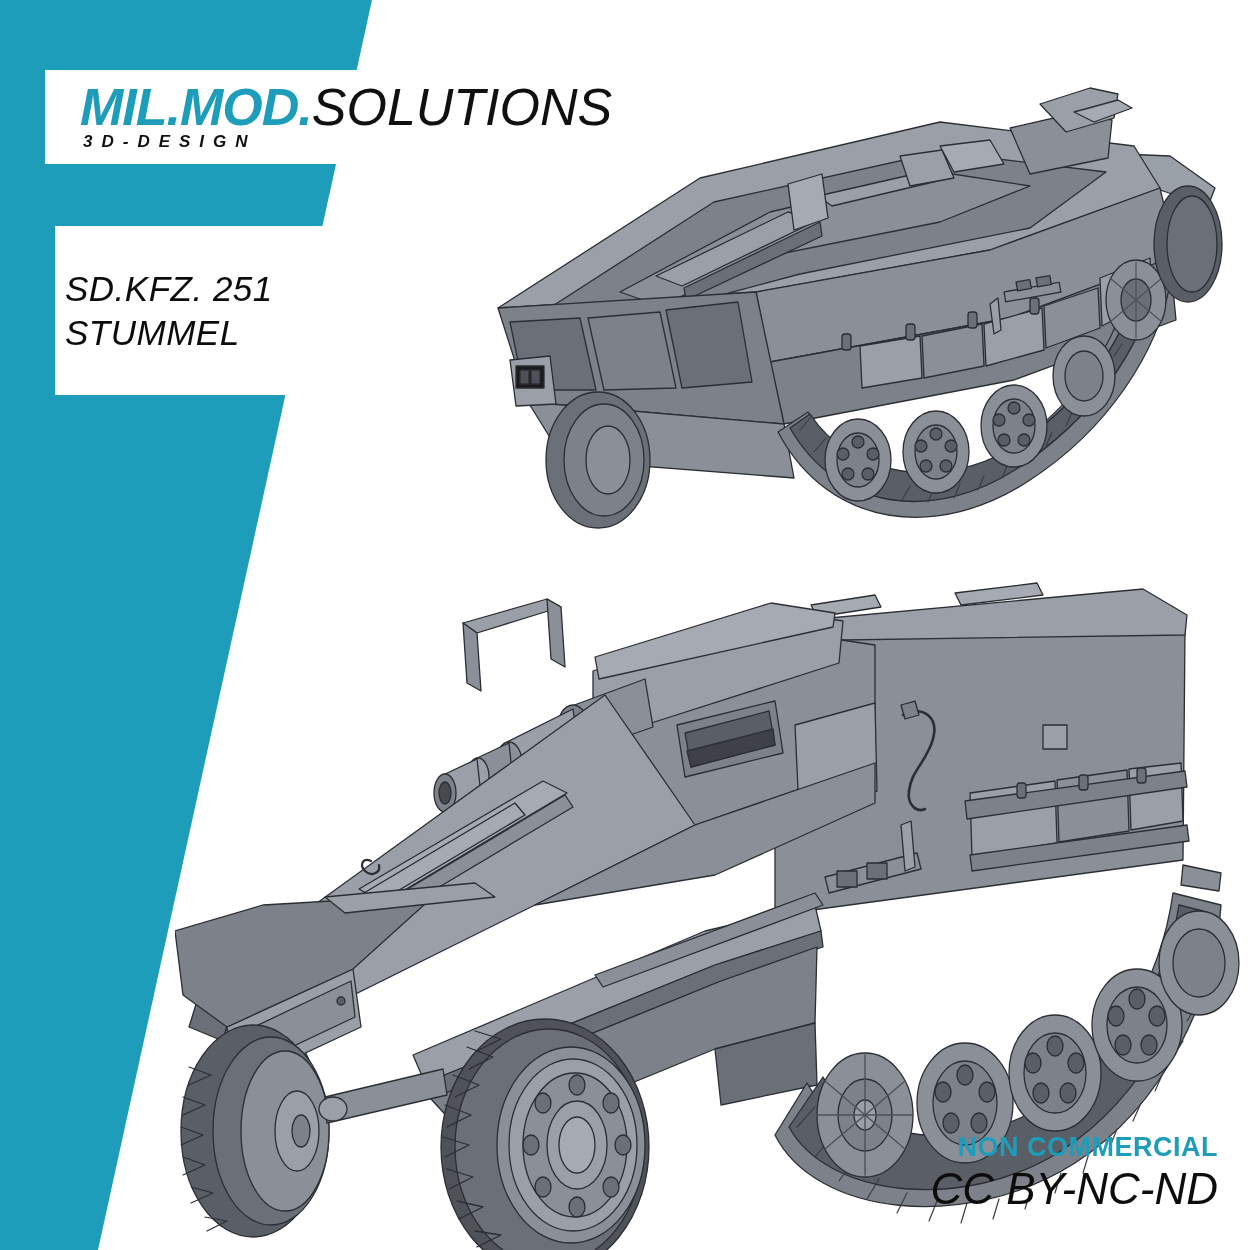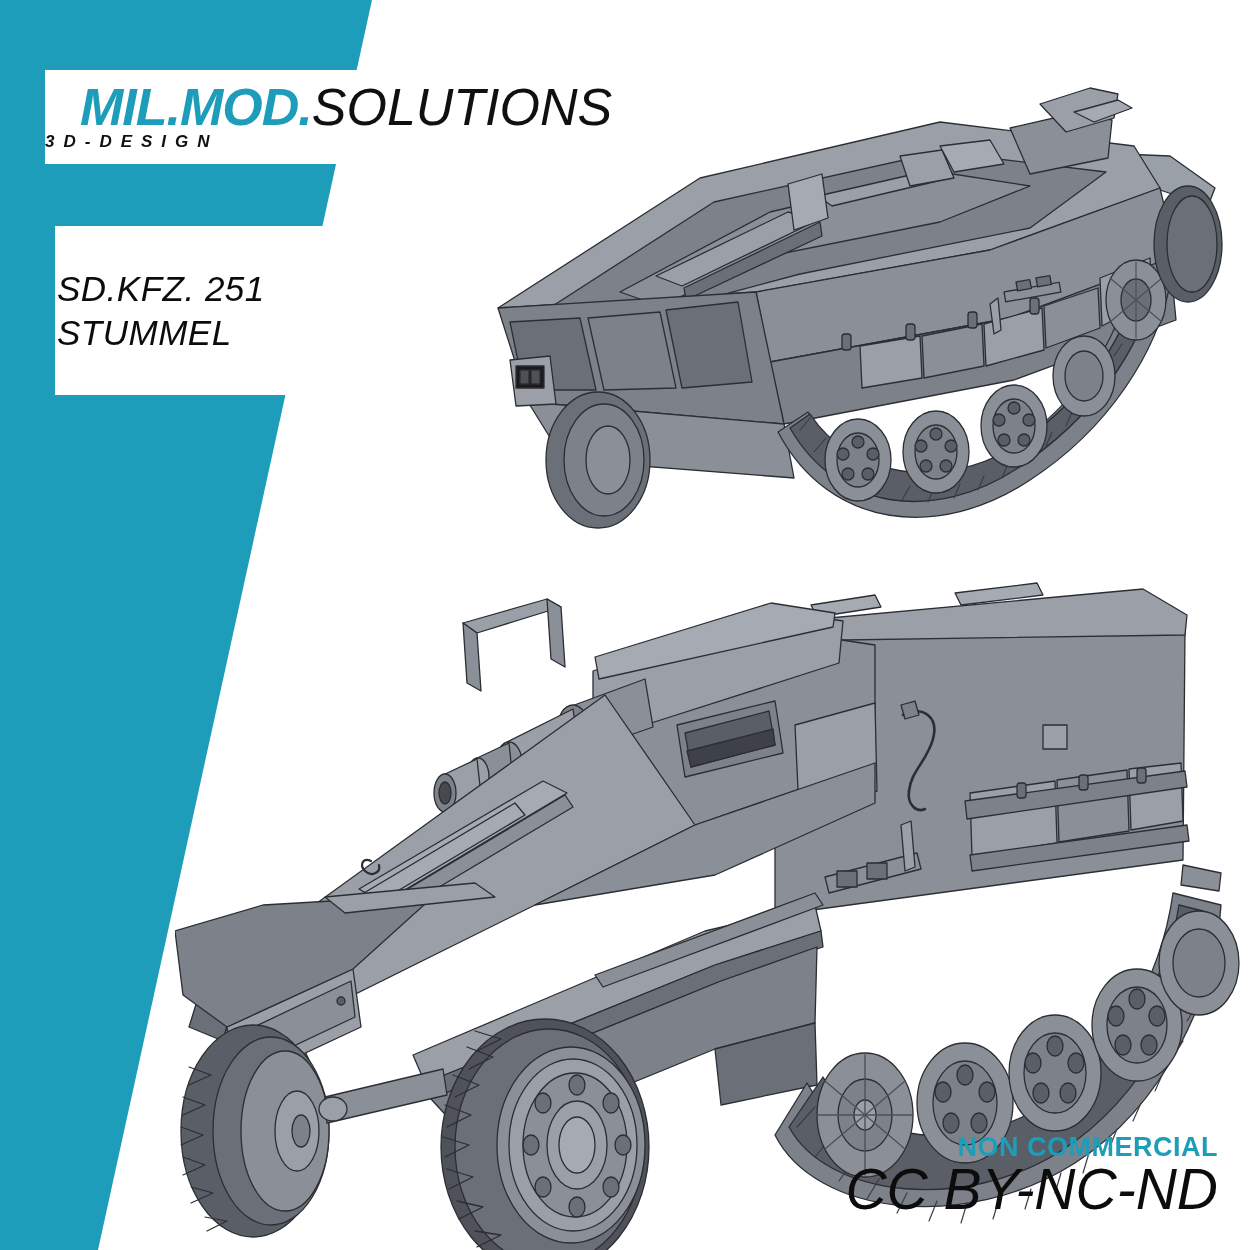--- a/index.html
+++ b/index.html
@@ -23,44 +23,44 @@
   }
   .logo-line{
     font-size:52px;font-weight:bold;font-style:italic;
     letter-spacing:-1px;line-height:48px;
     white-space:nowrap;padding-left:35px;
   }
   .logo-a{color:#1d9dba;}
   .logo-b{color:#101010;font-weight:normal;font-style:italic;letter-spacing:0px;}
   .logo-sub{
     font-size:17px;font-weight:bold;font-style:italic;color:#111;
-    letter-spacing:9px;margin-top:1px;white-space:nowrap;
+    letter-spacing:9px;padding-left:38px;margin-top:1px;white-space:nowrap;
   }
 
   
   .info-box{
     position:absolute;left:55px;top:226px;width:300px;height:169px;
     background:#ffffff;
     display:flex;flex-direction:column;justify-content:center;
   }
   .info-line{
     font-size:35px;font-style:italic;color:#0c0c0c;
-    line-height:44px;white-space:nowrap;padding-left:2px;letter-spacing:0.5px;
+    line-height:44px;white-space:nowrap;padding-left:10px;letter-spacing:0.5px;
   }
 
   
   .license{
     position:absolute;right:32px;bottom:36px;text-align:right;
   }
   .lic-top{
     font-size:27px;font-weight:bold;color:#1d9dba;
     letter-spacing:0.5px;line-height:34px;white-space:nowrap;
   }
   .lic-bot{
-    font-size:57px;font-style:italic;color:#0c0c0c;
+    font-size:44px;font-style:italic;color:#0c0c0c;
     line-height:50px;white-space:nowrap;letter-spacing:0px;
   }
 
   
   .render{position:absolute;}
   #render-top{left:470px;top:60px;width:760px;height:500px;}
   #render-bottom{left:175px;top:575px;width:1070px;height:675px;}
 </style>
 </head>
 <body>

